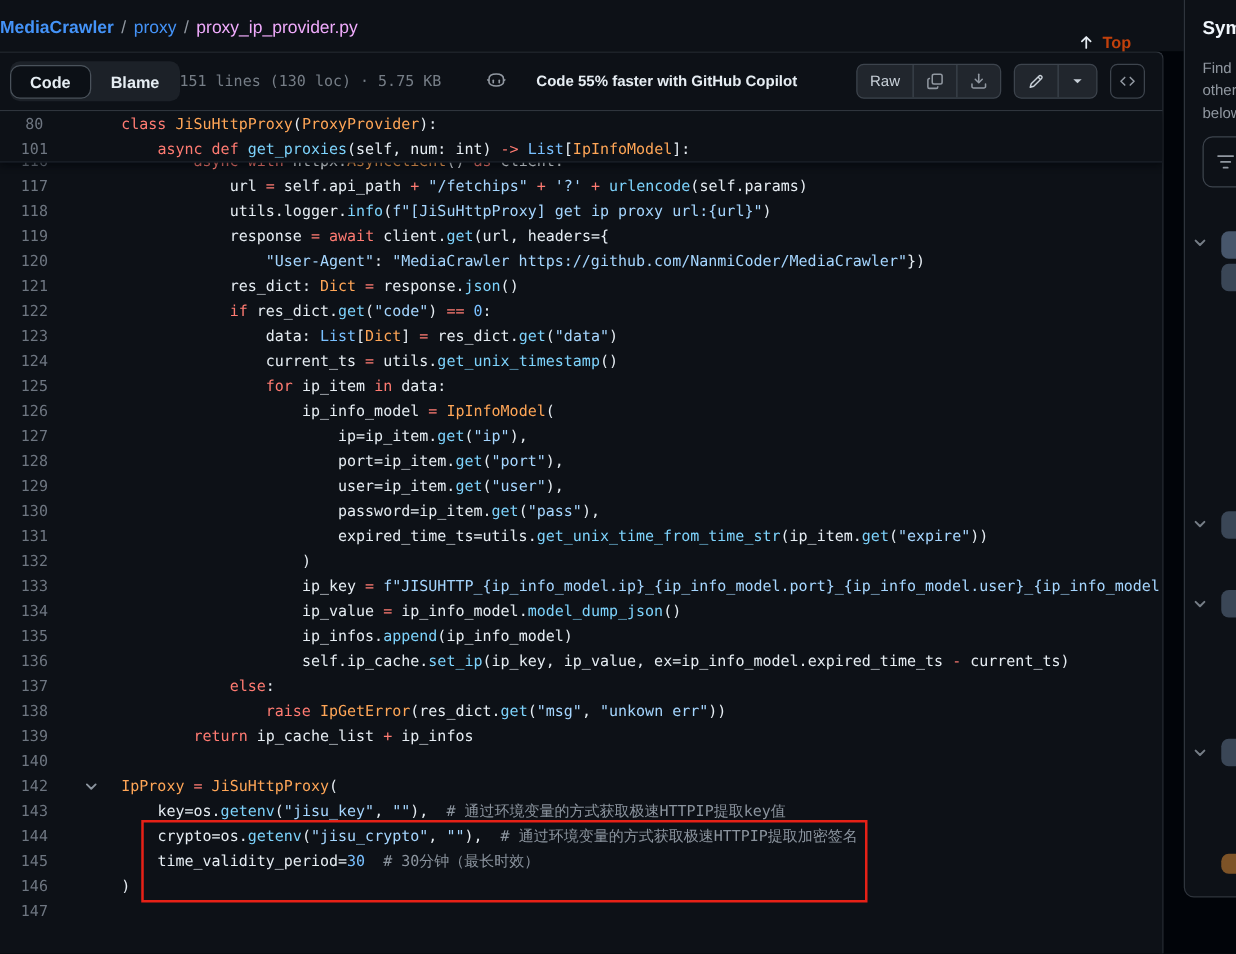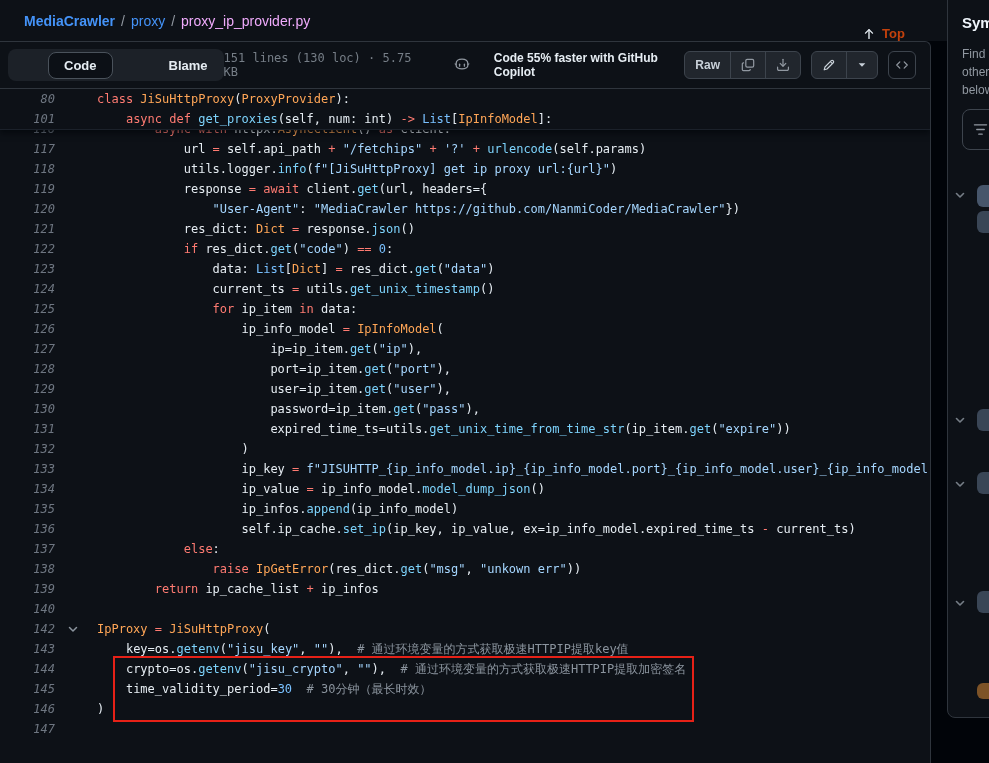--- a/index.html
+++ b/index.html
@@ -4,54 +4,54 @@
 <style>
   html,body{margin:0;padding:0;}
   body{
     width:989px;height:763px;position:relative;overflow:hidden;
     background:#010409;
     font-family:"Liberation Sans",sans-serif;
     -webkit-font-smoothing:antialiased;
   }
   
   .crumbbar{position:absolute;left:0;top:0;width:947px;height:41px;background:#0d1117;
-    display:flex;align-items:center;padding-left:24px;box-sizing:border-box;font-size:14px;}
+    display:flex;align-items:center;box-sizing:border-box;font-size:14px;}
   .crumb-link{color:#4493f8;text-decoration:none;cursor:pointer;}
   .crumb-repo{font-weight:600;}
   .crumb-sep{color:#9198a1;margin:0 6px;}
   .crumb-file{color:#f0abfc;font-weight:400;}
   .top-link{position:absolute;left:862px;top:0;height:41px;display:flex;align-items:flex-end;gap:6px;
     color:#c2410c;font-size:13px;font-weight:600;cursor:pointer;}
   .top-link svg{display:block;}
   
   .code-panel{position:absolute;left:0;top:41px;width:931px;height:722px;background:#0d1117;
     border-top:1px solid #2f353d;border-right:1px solid #2f353d;border-top-right-radius:6px;
     box-sizing:border-box;}
   .toolbar{height:47px;border-bottom:1px solid #2f353d;display:flex;align-items:center;
     padding:0 14px 0 8px;box-sizing:border-box;}
   .seg-ctl{display:flex;align-items:center;background:#1c2128;border-radius:8px;height:32px;}
-  .seg{font-size:13px;font-weight:600;color:#e6edf3;padding:6px 16px;cursor:pointer;border-radius:8px;margin-left:40px;}
+  .seg{font-size:13px;font-weight:600;color:#e6edf3;padding:6px 16px;cursor:pointer;border-radius:8px;}
   .seg.sel{background:#0c1016;border:1px solid #4a525b;padding:5px 15px;}
   .meta{margin-left:0;color:#767e87;font-family:"DejaVu Sans Mono",monospace;font-size:12px;}
   .copilot{margin-left:36px;display:flex;align-items:center;gap:24px;color:#e6edf3;
     font-size:12px;font-weight:700;}
   .right-ctls{margin-left:auto;display:flex;align-items:center;gap:10px;}
   .btn-group{display:flex;align-items:stretch;background:#21262d;border:1px solid #3d444d;
     border-radius:6px;height:28px;box-sizing:border-box;overflow:hidden;}
   .btn-seg{display:flex;align-items:center;justify-content:center;padding:0 10px;cursor:pointer;
-    color:#c9d1d9;font-size:12px;font-weight:700;}
+    color:#c9d1d9;font-size:12px;font-weight:400;}
   .btn-seg + .btn-seg{border-left:1px solid #3d444d;}
   .icon-btn{width:28px;height:28px;border:1px solid #3d444d;border-radius:6px;background:#0d1117;
     display:flex;align-items:center;justify-content:center;cursor:pointer;box-sizing:border-box;}
   
   .code-area{position:relative;height:674px;overflow:hidden;}
   .rows{padding-top:30px;}
   .crow{height:20px;display:flex;align-items:stretch;}
-  .ln{flex:0 0 55px;text-align:right;color:#6e7681;font-family:"DejaVu Sans Mono",monospace;
-    font-size:12px;line-height:20px;cursor:pointer;font-style:italic;}
+  .ln{flex:0 0 55px;text-align:center;color:#6e7681;font-family:"DejaVu Sans Mono",monospace;
+    font-size:12px;line-height:20px;cursor:pointer;}
   .fold{flex:0 0 42px;position:relative;}
   .fold svg{position:absolute;left:12px;top:4px;}
   .src{font-family:"DejaVu Sans Mono",monospace;font-size:12px;line-height:20px;white-space:pre;color:#e6edf3;}
   .sticky{position:absolute;left:0;top:0;right:0;height:40px;background:#0d1117;z-index:3;
     border-bottom:1px solid #1b212a;box-shadow:0 3px 6px rgba(1,4,9,.65);}
   .tk-k{color:#ff7b72}.tk-f{color:#7dd3fc}.tk-t{color:#79c0ff}.tk-c{color:#ffa657}
   .tk-s{color:#a5d6ff}.tk-n{color:#79c0ff}.tk-m{color:#8b949e}.tk-p{color:#e6edf3}
   
   .redbox{position:absolute;left:113px;top:656px;width:581px;height:66px;border:2px solid #e62117;
     z-index:6;pointer-events:none;box-sizing:border-box;}

